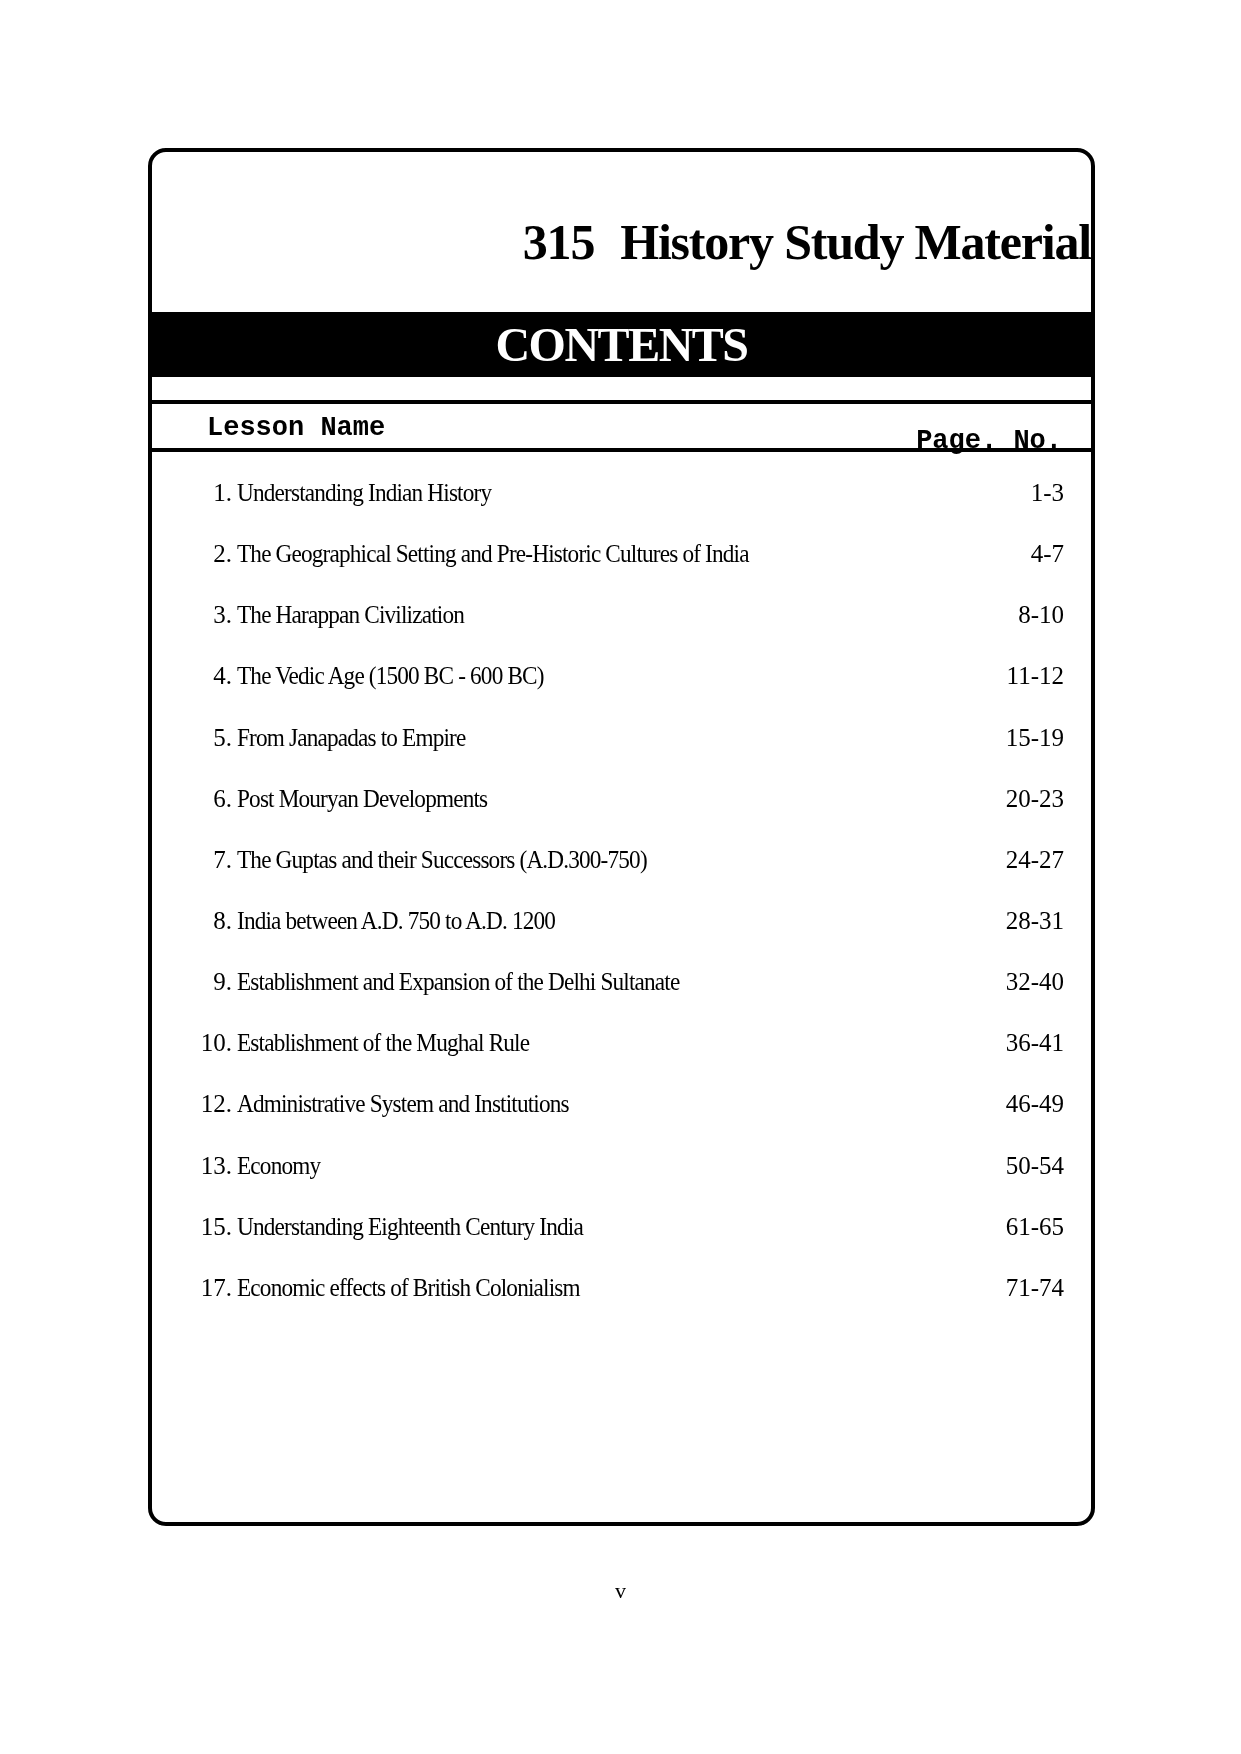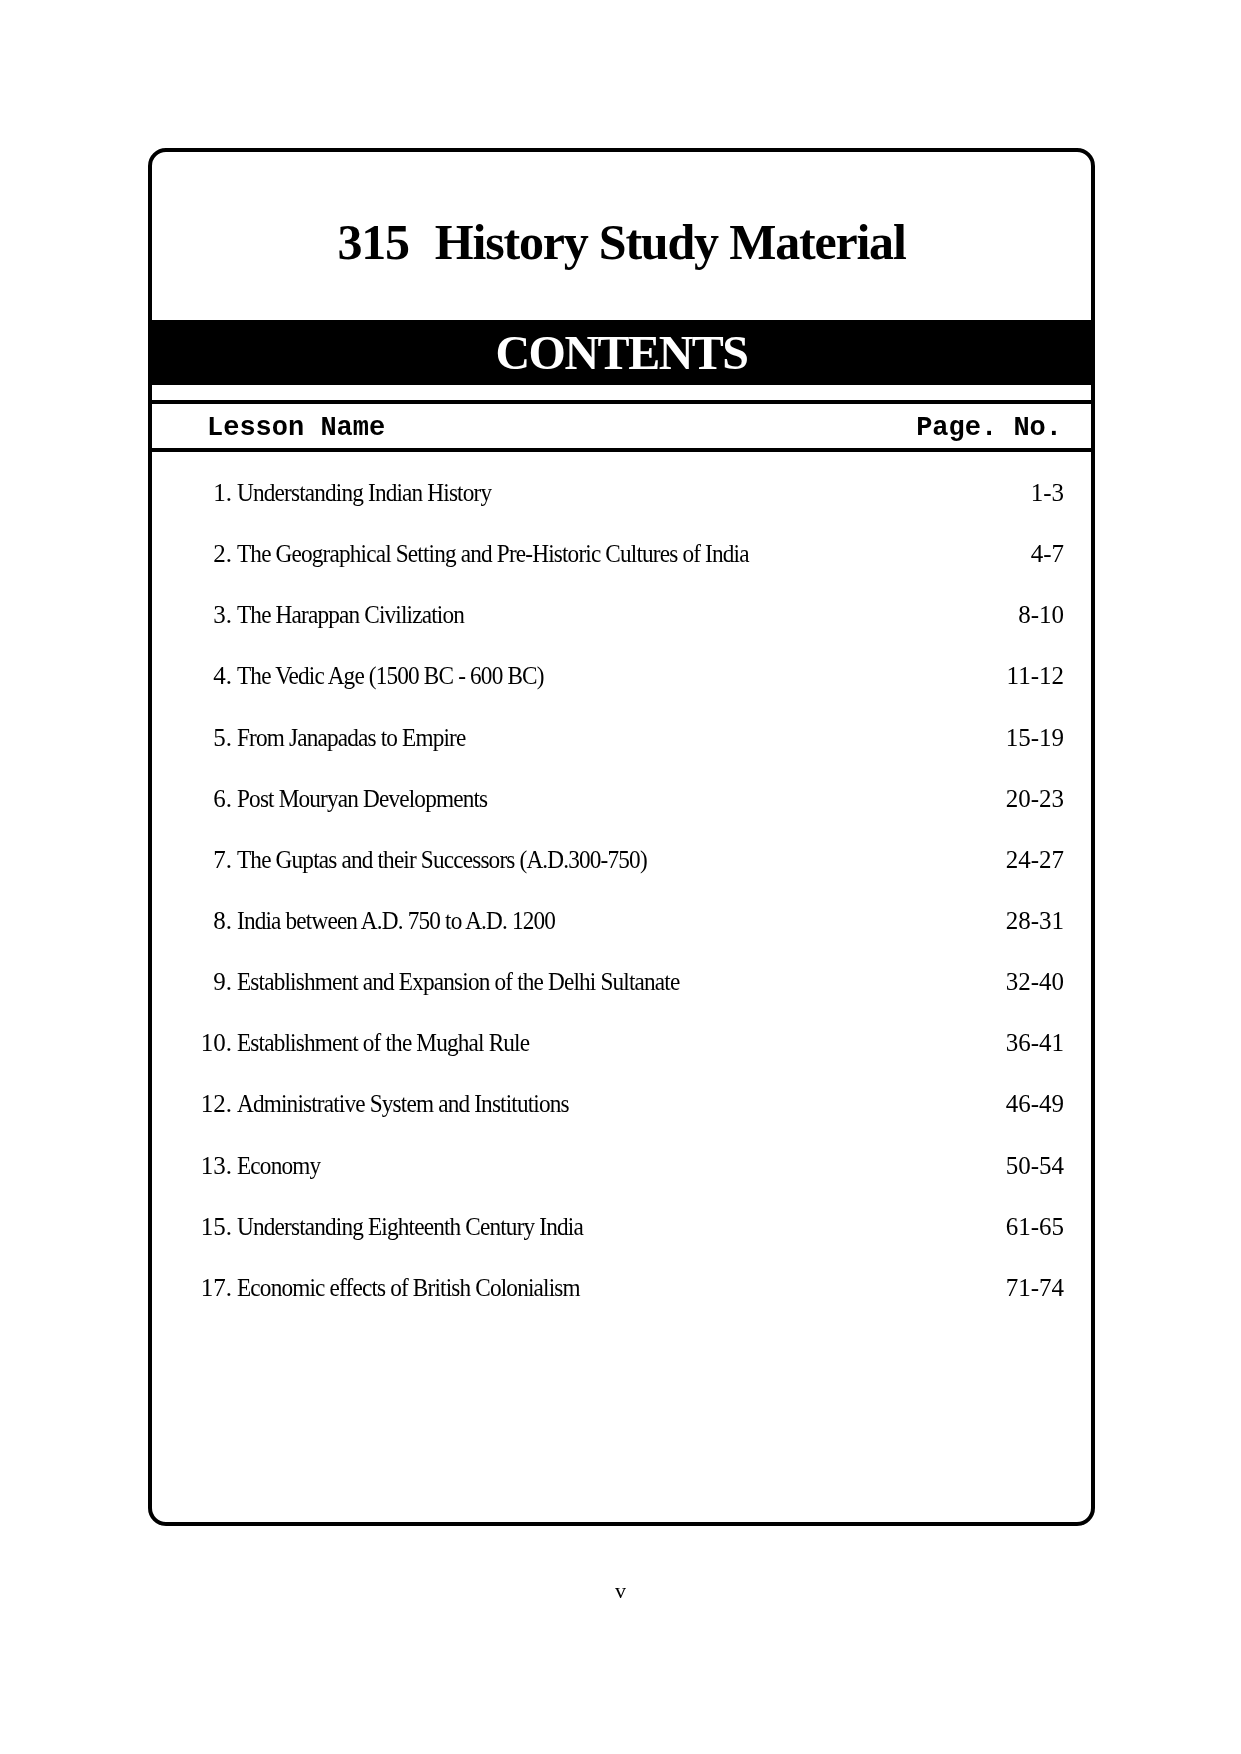--- a/index.html
+++ b/index.html
@@ -24,33 +24,33 @@
       border: 4px solid #000;
       border-radius: 18px;
       overflow: hidden;
       background: #fff;
     }
     .doc-title {
       position: absolute;
       left: 0;
       right: 0;
       top: 62px;
-      text-align: center;
+      text-align: right;
       font-weight: bold;
       font-size: 50px;
       line-height: 56px;
       letter-spacing: -1.2px;
       white-space: nowrap;
     }
     .doc-title .num { margin-right: 26px; }
     .contents-bar {
       position: absolute;
       left: 0;
       right: 0;
-      top: 168px;   
+      top: 160px;   
       height: 65px;
       background: #000;
       color: #fff;
       text-align: center;
       font-weight: bold;
       font-size: 48px;
       line-height: 65px;
       letter-spacing: -1.5px;
     }
     .rule {
@@ -66,21 +66,21 @@
       position: absolute;
       top: 256px;
       height: 40px;
       line-height: 40px;
       font-weight: bold;
       font-size: 27px;
       white-space: nowrap;
       font-family: Liberation Mono, monospace;
     }
     .col-header.lesson { left: 55px; }
-    .col-header.page { right: 29px; text-align: right; }
+    .col-header.page { right: 29px; text-align: right; margin-top: 13px; }
     .toc-list {
       position: absolute;
       left: 0;
       right: 0;
       top: 326px;
       margin: 0;
       padding: 0;
       list-style: none;
     }
     .toc-row {

